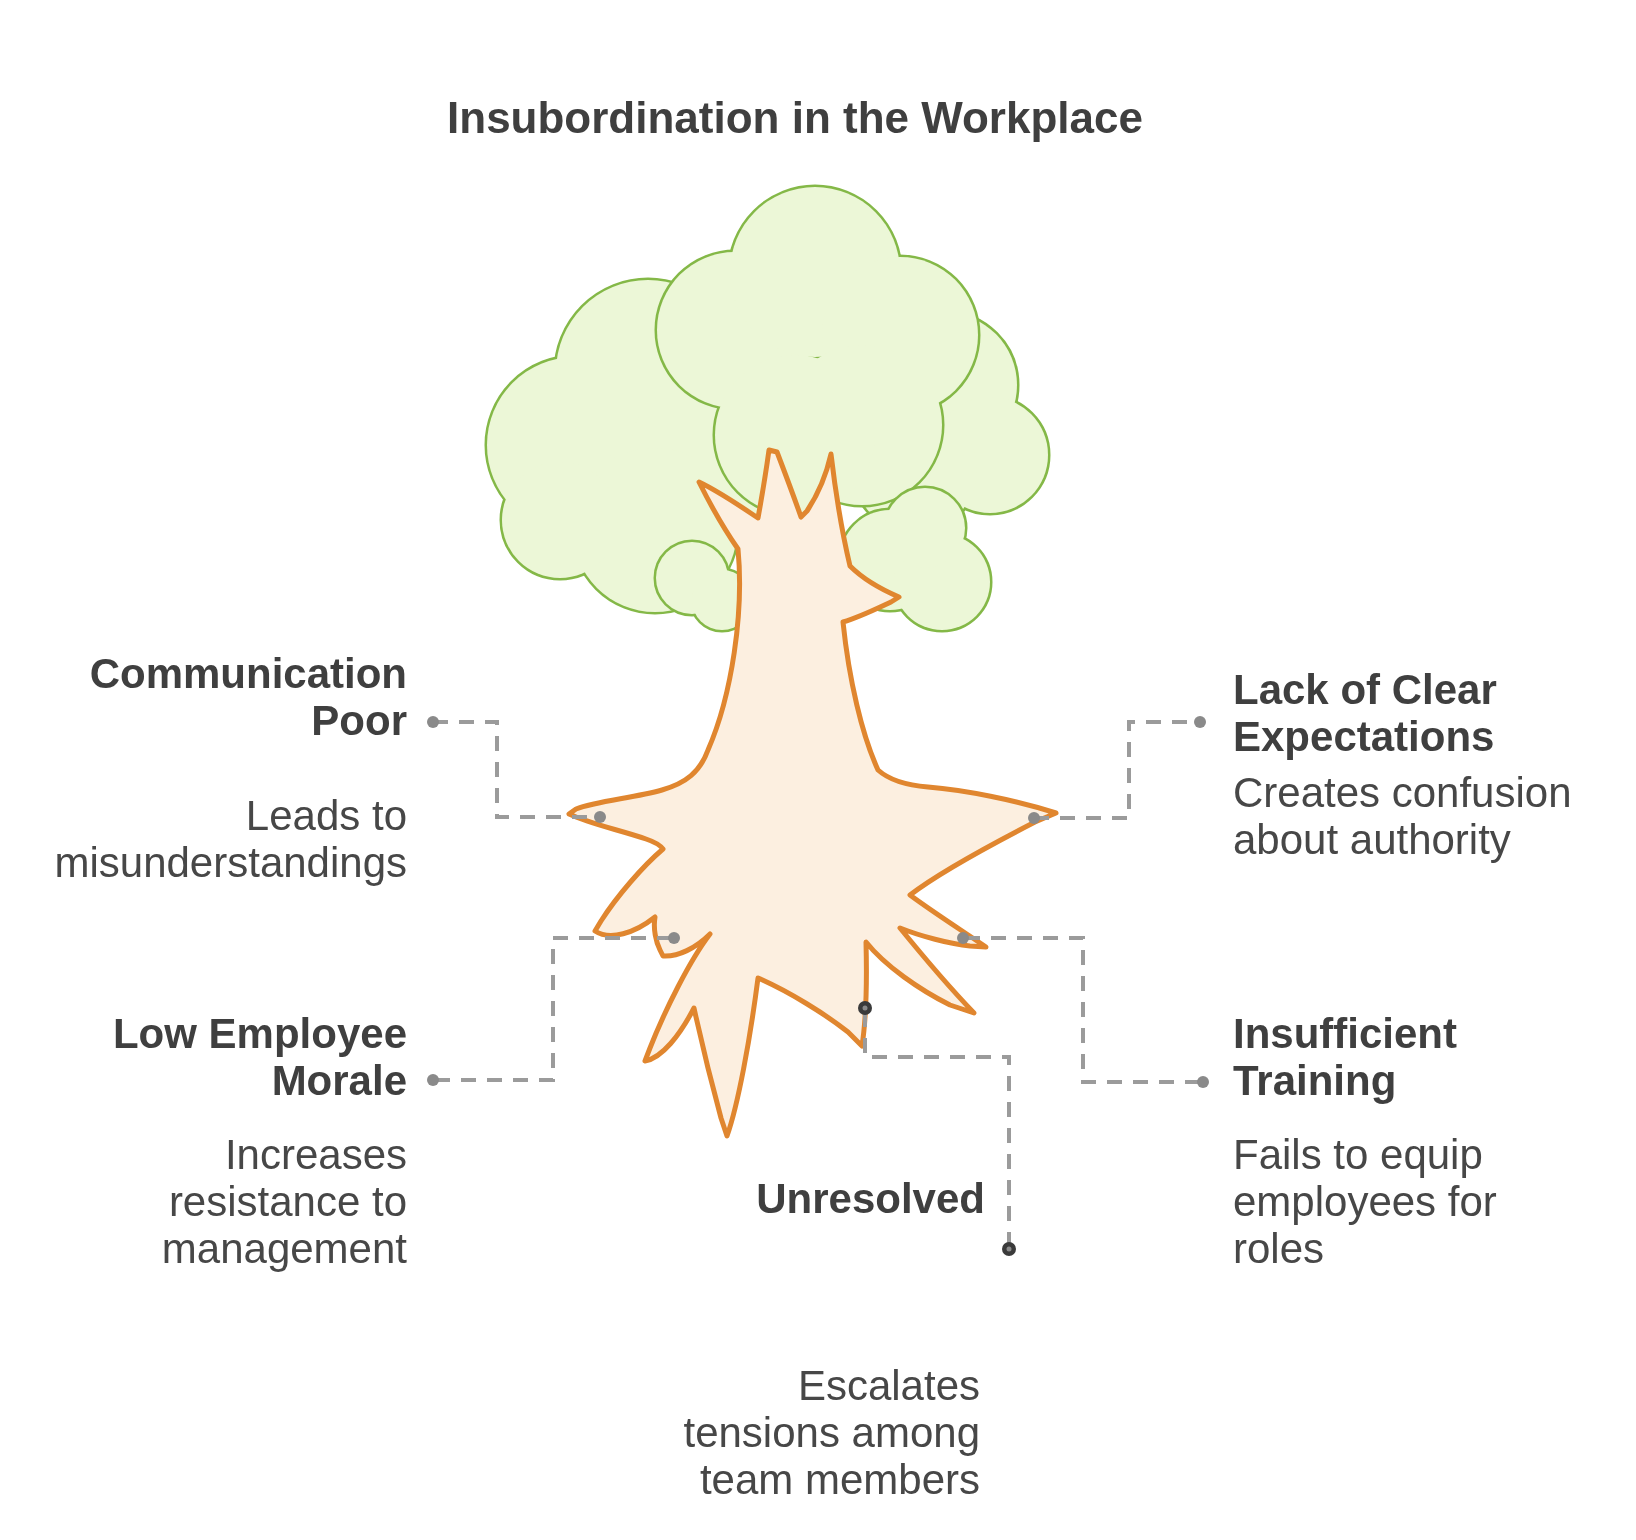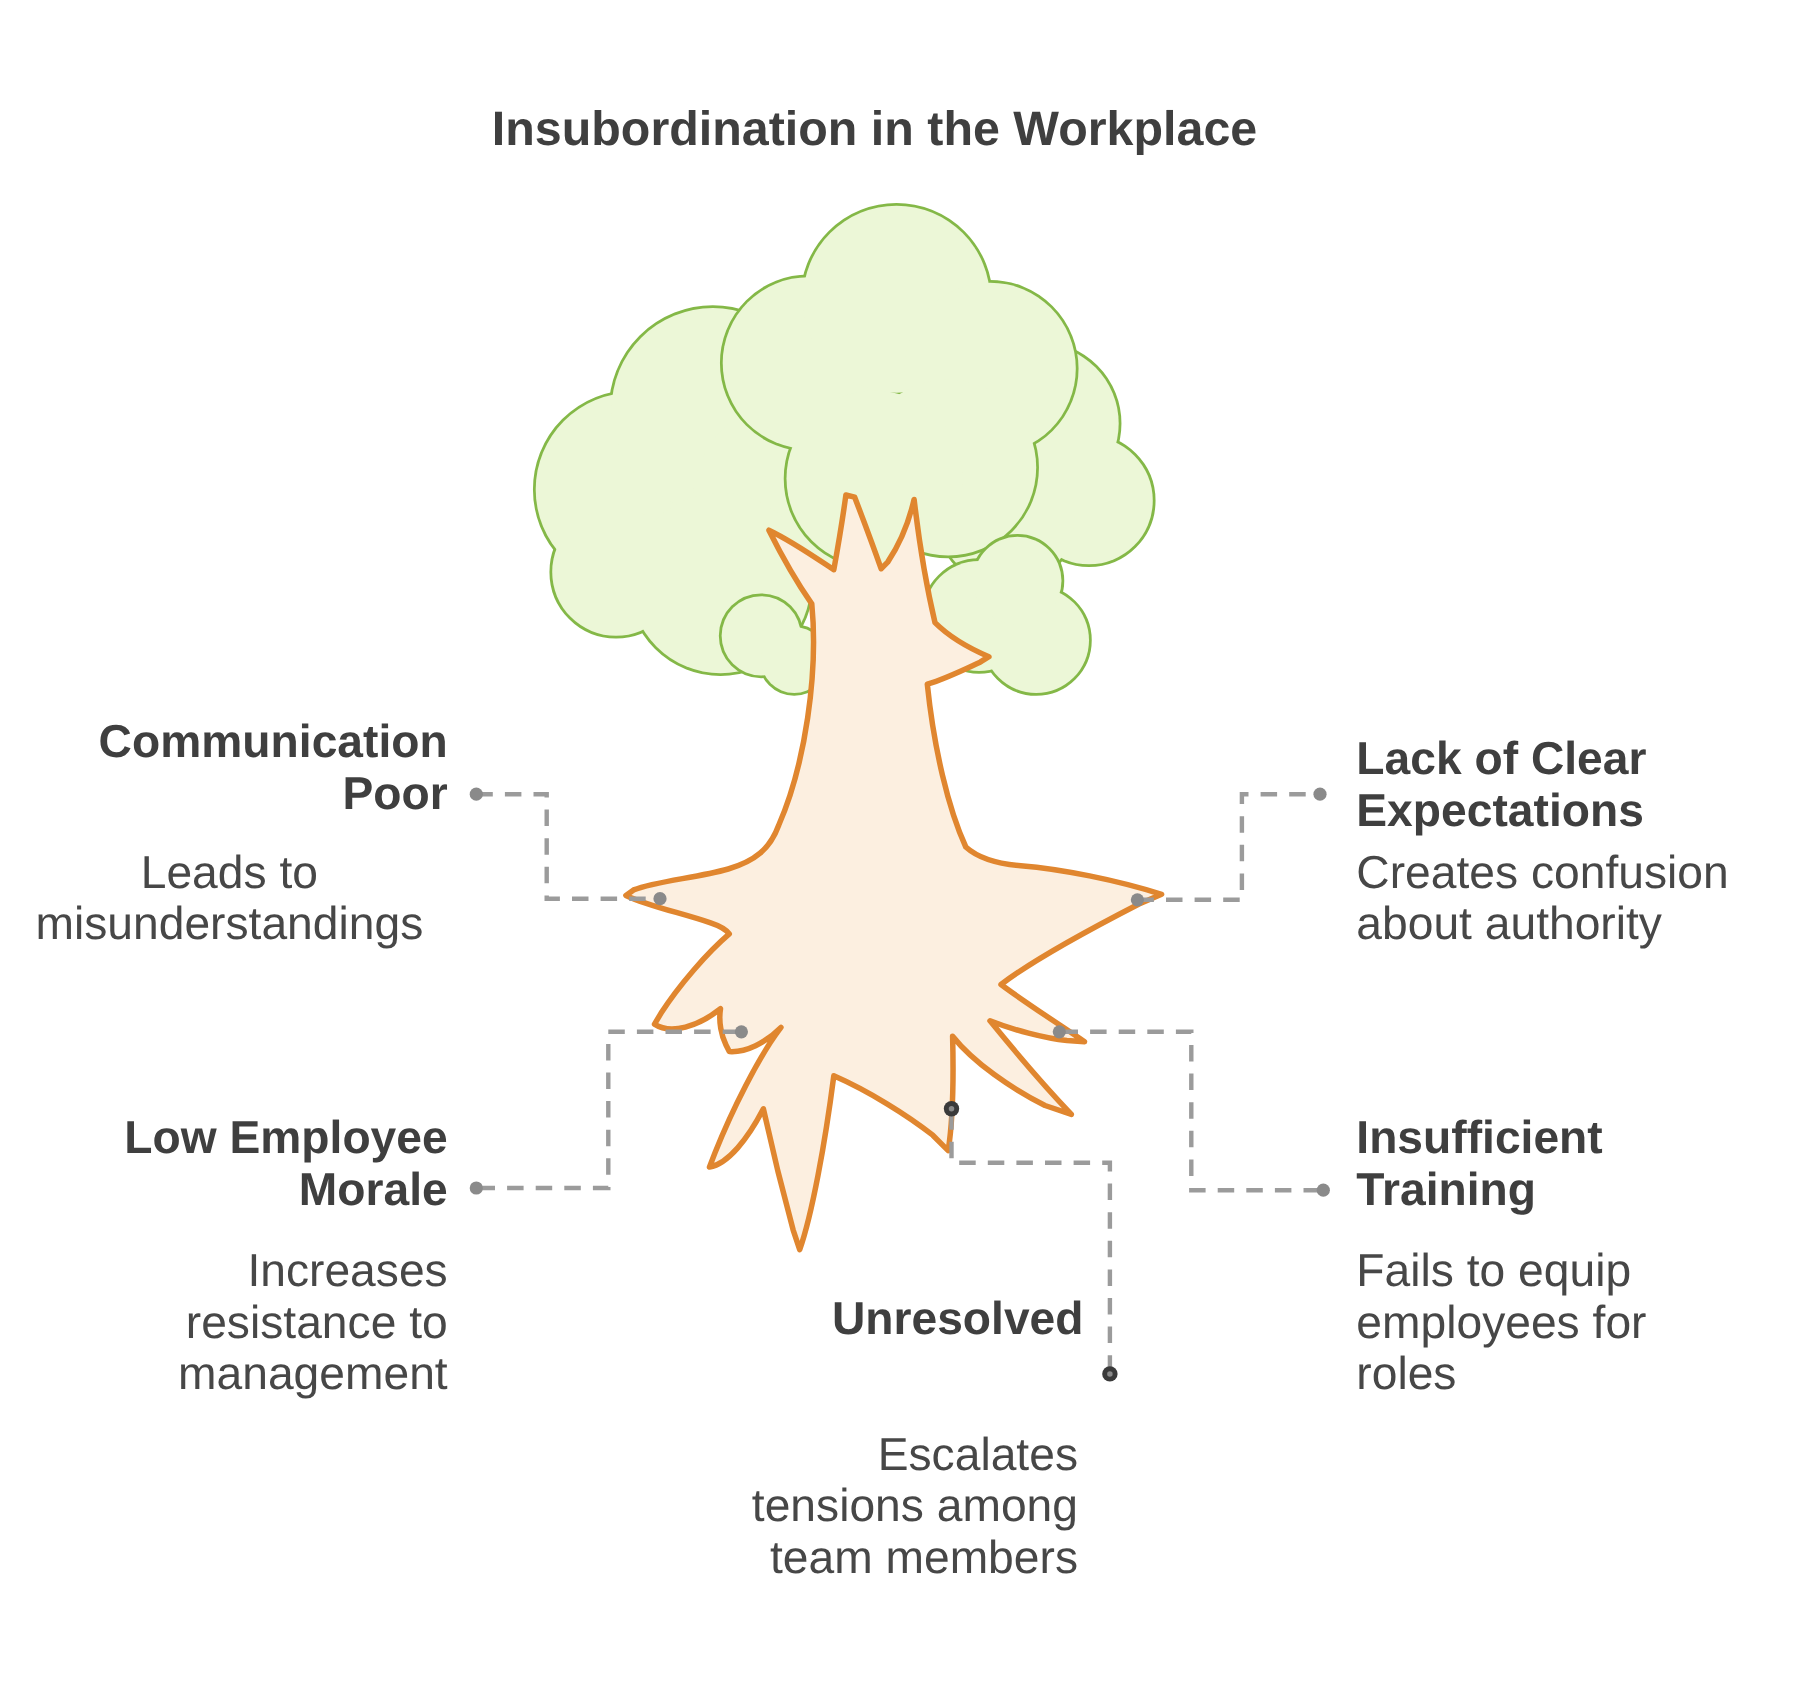--- a/index.html
+++ b/index.html
@@ -30,29 +30,29 @@
     color:var(--heading-color);
   }
   .cause-desc{
     position:absolute;font-size:42px;font-weight:normal;line-height:47px;
     color:var(--description-color);
   }
   .align-r{text-align:right;}
   .align-l{text-align:left;}
   
   #c0-title{left:10px;width:397px;top:650px;}
-  #c0-desc {left:10px;width:397px;top:769px;text-align:center;}
+  #c0-desc {left:10px;width:397px;top:792px;}
   #c1-title{left:1233px;width:390px;top:650px;margin-top:16px;}
   #c1-desc {left:1233px;width:390px;top:769px;}
   #c2-title{left:10px;width:397px;top:1010px;}
   #c2-desc {left:10px;width:397px;top:1131px;}
   #c3-title{left:1233px;width:390px;top:1010px;}
   #c3-desc {left:1233px;width:390px;top:1131px;}
   #c4-title{left:560px;width:425px;top:1175px;}
-  #c4-desc {left:560px;width:420px;top:1298px;}
+  #c4-desc {left:560px;width:420px;top:1362px;}
 </style>
 </head>
 <body>
 
 <div id="canvas">
 
   <svg id="tree-svg" width="1636" height="1540" viewBox="0 0 1636 1540">
     <defs>
       <g id="blobL">
         <circle cx="575" cy="445" r="88"></circle>

